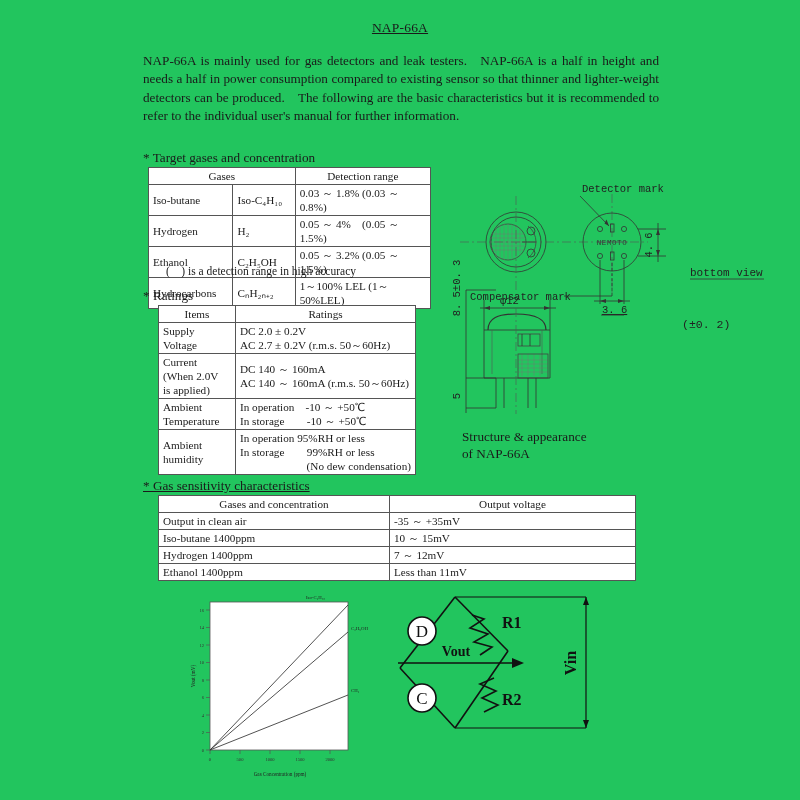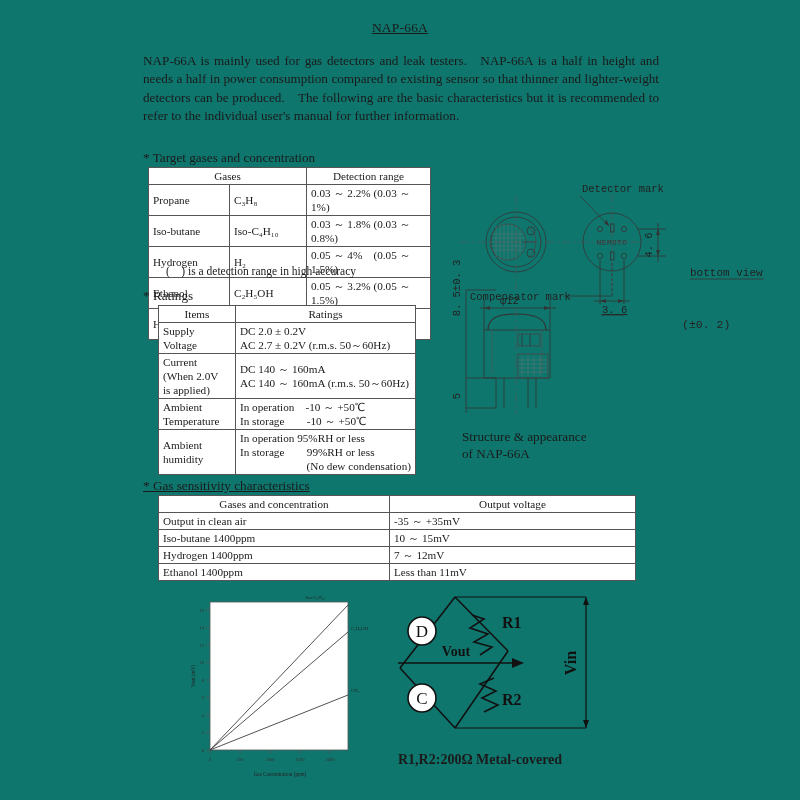--- a/index.html
+++ b/index.html
@@ -4,21 +4,21 @@
 <style>
   html, body {
     margin: 0;
     padding: 0;
     background: #ffffff;
   }
   #page {
     position: relative;
     width: 800px;
     height: 800px;
-    background: #0f766e;
+    background: #22c55e;
     font-family: "Liberation Serif", serif;
     color: #1a1a1a;
     overflow: hidden;
   }
 
   
   .doc-title {
     position: absolute;
     top: 20px;
     left: 0;
@@ -128,25 +128,20 @@
 
   <div class="intro">NAP-66A is mainly used for gas detectors and leak testers. NAP-66A is a half in height and needs a half in power consumption compared to existing sensor so that thinner and lighter-weight detectors can be produced. The following are the basic characteristics but it is recommended to refer to the individual user's manual for further information.</div>
 
   <div class="sec-head" style="left:143px; top:150px;">* Target gases and concentration</div>
 
   <table class="spec" style="left:148px; top:167px; width:283px;">
     <tbody>
         <tr>
       <th colspan="2" style="width:140px;">Gases</th>
       <th>Detection range</th>
-    </tr>
-    <tr>
-      <td class="lft" style="width:72px;">Propane</td>
-      <td class="lft" style="width:68px;">C₃H₈</td>
-      <td class="lft">0.03 ～ 2.2% (0.03 ～ 1%)</td>
     </tr>
     <tr>
       <td class="lft">Iso-butane</td>
       <td class="lft">Iso-C₄H₁₀</td>
       <td class="lft">0.03 ～ 1.8% (0.03 ～ 0.8%)</td>
     </tr>
     <tr>
       <td class="lft">Hydrogen</td>
       <td class="lft">H₂</td>
       <td class="lft">0.05 ～ 4% (0.05 ～ 1.5%)</td>
@@ -458,15 +453,14 @@
 
       <line x1="57" y1="14" x2="188" y2="14" stroke="#111" stroke-width="1.2"></line>
       <line x1="57" y1="145" x2="188" y2="145" stroke="#111" stroke-width="1.2"></line>
       <line x1="188" y1="14" x2="188" y2="145" stroke="#111" stroke-width="1.2"></line>
       <polygon points="188,14 185,22 191,22" fill="#111"></polygon>
       <polygon points="188,145 185,137 191,137" fill="#111"></polygon>
       <text x="178" y="80" font-size="16" font-family="Liberation Serif, serif" font-weight="bold" fill="#111" text-anchor="middle" transform="rotate(-90 178 80)">Vin</text>
     </svg>
   </div>
 
-  <div class="bridge-cap">R1,R2:200Ω  Metal-covered</div>
 
 </div>
 
 </body></html>

